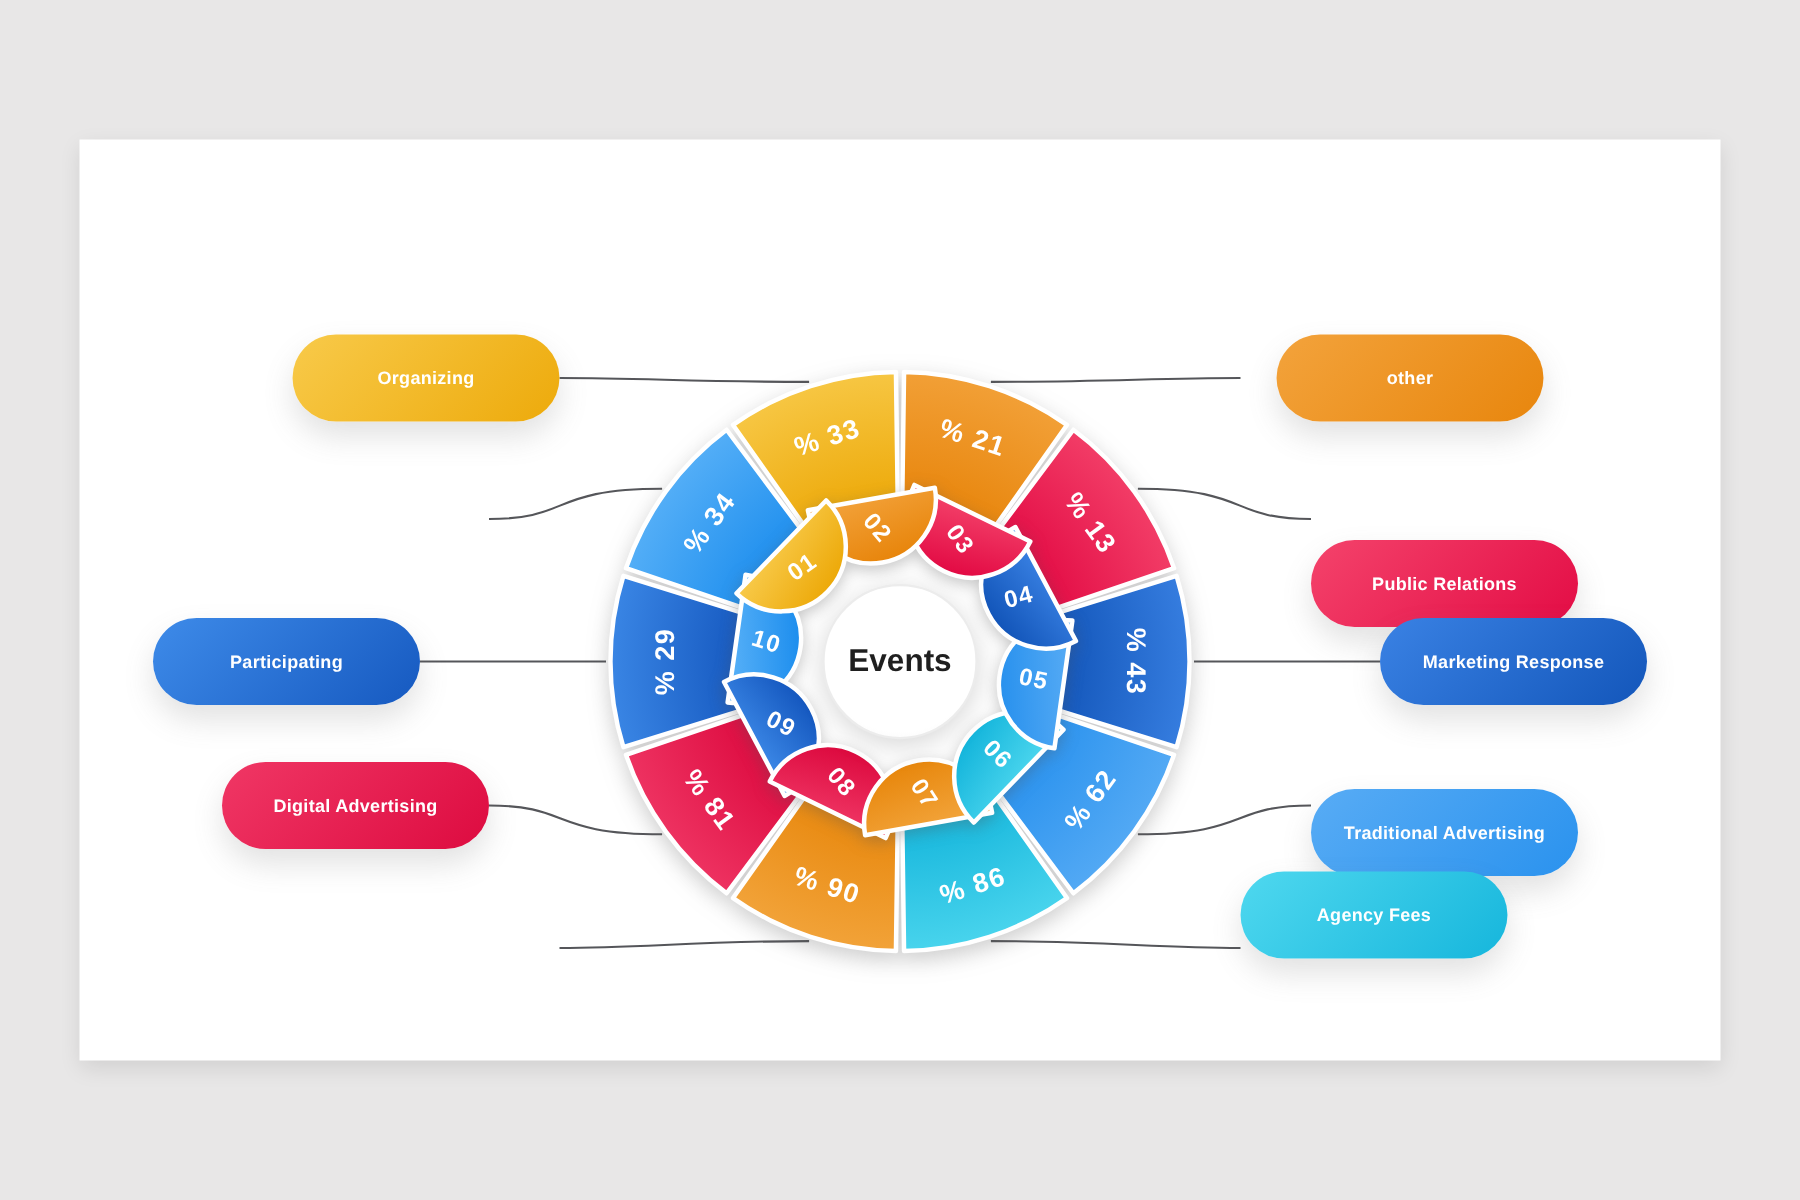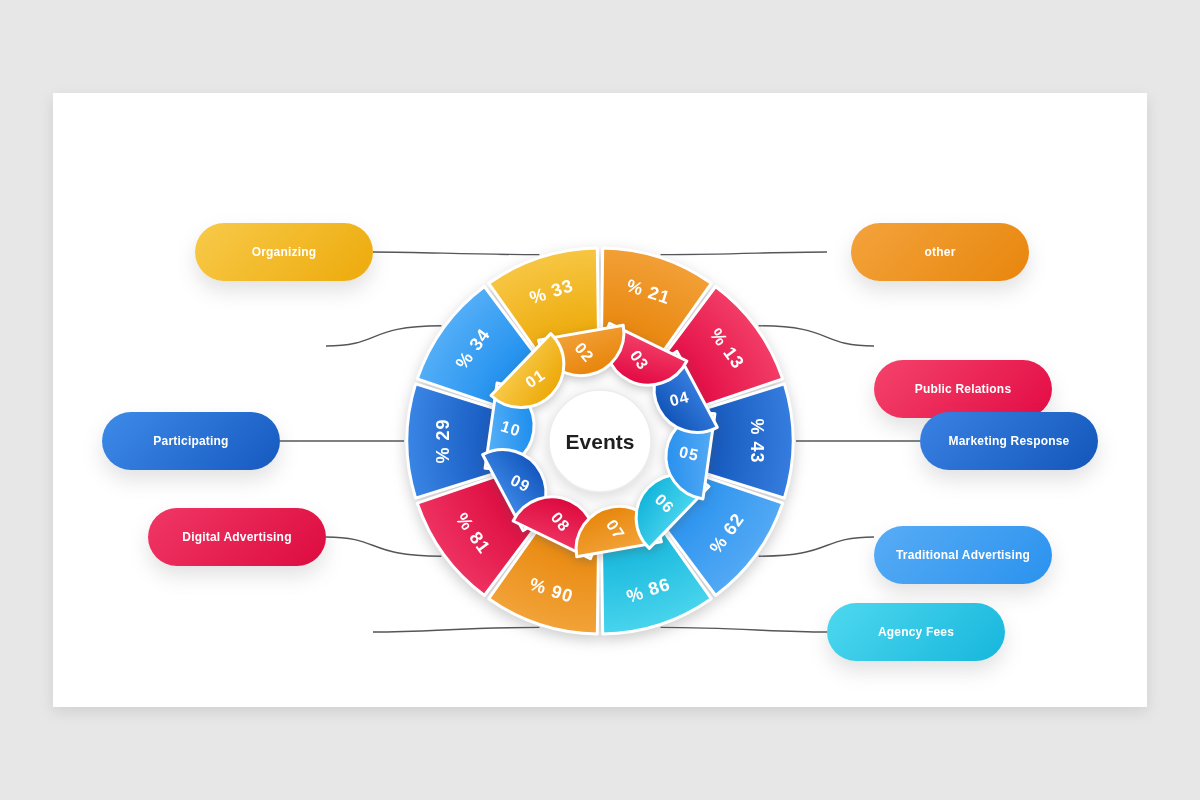--- a/index.html
+++ b/index.html
@@ -230,21 +230,21 @@
     </div>
     <div class="pill" style="left: 821px; top: 224px; background: linear-gradient(135deg, rgb(244, 67, 107) 0%, rgb(227, 12, 69) 100%); margin-top: 43px;">
       <span>Public Relations</span>
     </div>
     <div class="pill" style="left: 867px; top: 319px; background: linear-gradient(135deg, rgb(58, 130, 228) 0%, rgb(19, 86, 186) 100%);">
       <span>Marketing Response</span>
     </div>
     <div class="pill" style="left: 821px; top: 433px; background: linear-gradient(135deg, rgb(88, 172, 245) 0%, rgb(42, 146, 238) 100%);">
       <span>Traditional Advertising</span>
     </div>
-    <div class="pill" style="left: 774px; top: 510px; background: linear-gradient(135deg, rgb(79, 216, 239) 0%, rgb(22, 182, 220) 100%);">
+    <div class="pill" style="left: 774px; top: 488px; background: linear-gradient(135deg, rgb(79, 216, 239) 0%, rgb(22, 182, 220) 100%);">
       <span>Agency Fees</span>
     </div>
     <div class="pill" style="left: 49px; top: 319px; background: linear-gradient(135deg, rgb(62, 139, 233) 0%, rgb(22, 89, 192) 100%);">
       <span>Participating</span>
     </div>
     <div class="pill" style="left: 95px; top: 415px; background: linear-gradient(135deg, rgb(240, 55, 101) 0%, rgb(221, 11, 64) 100%);">
       <span>Digital Advertising</span>
     </div>
   </div>
 

